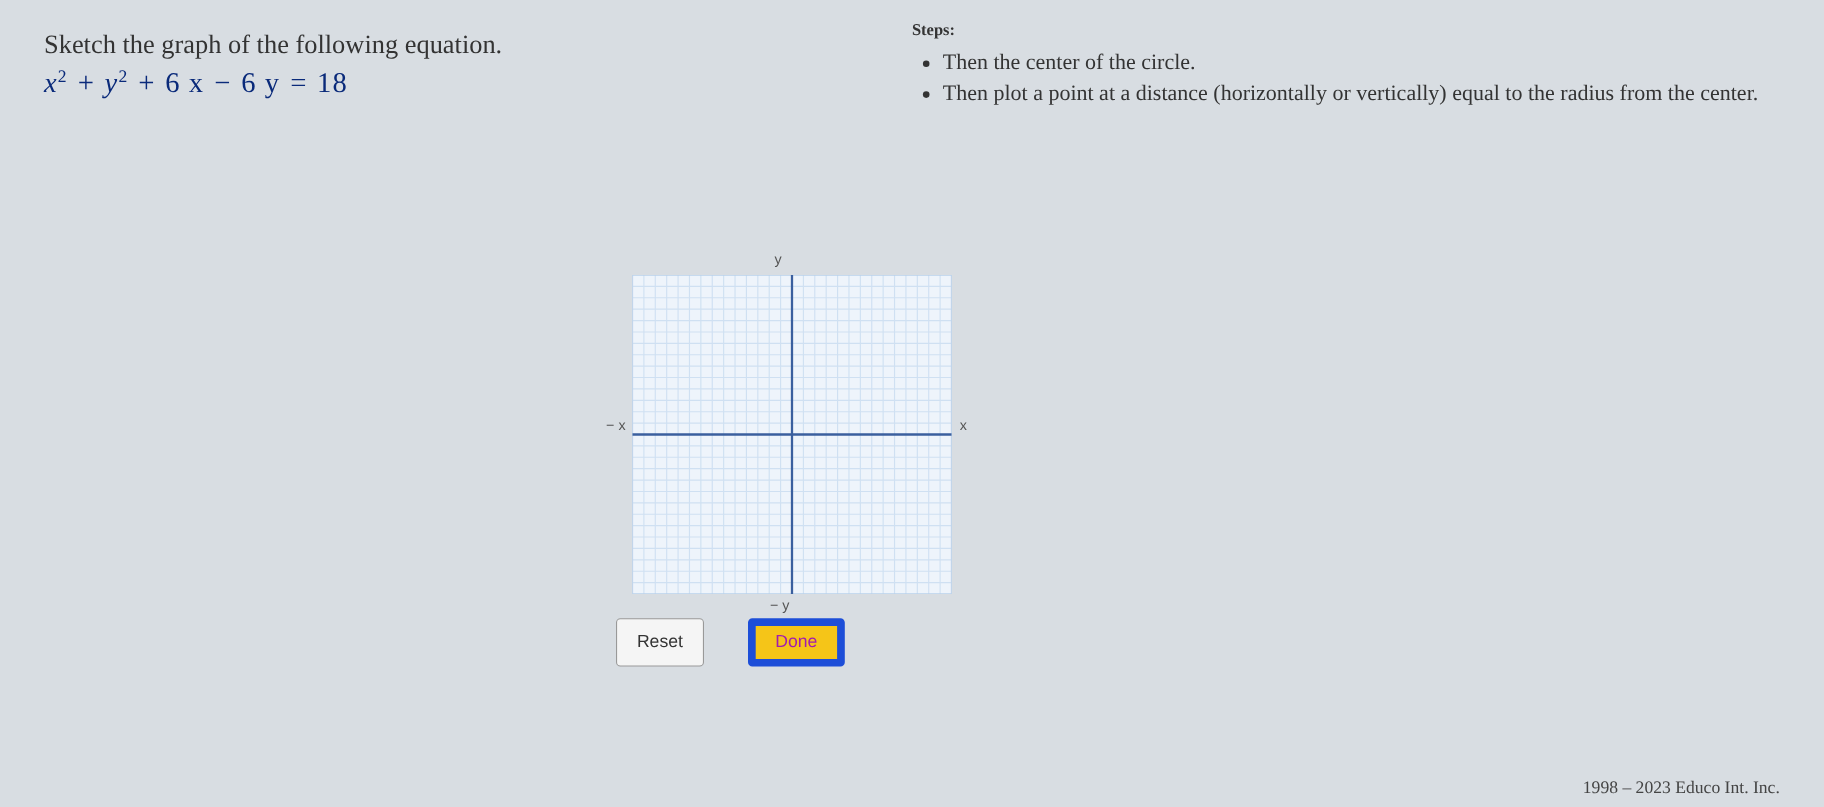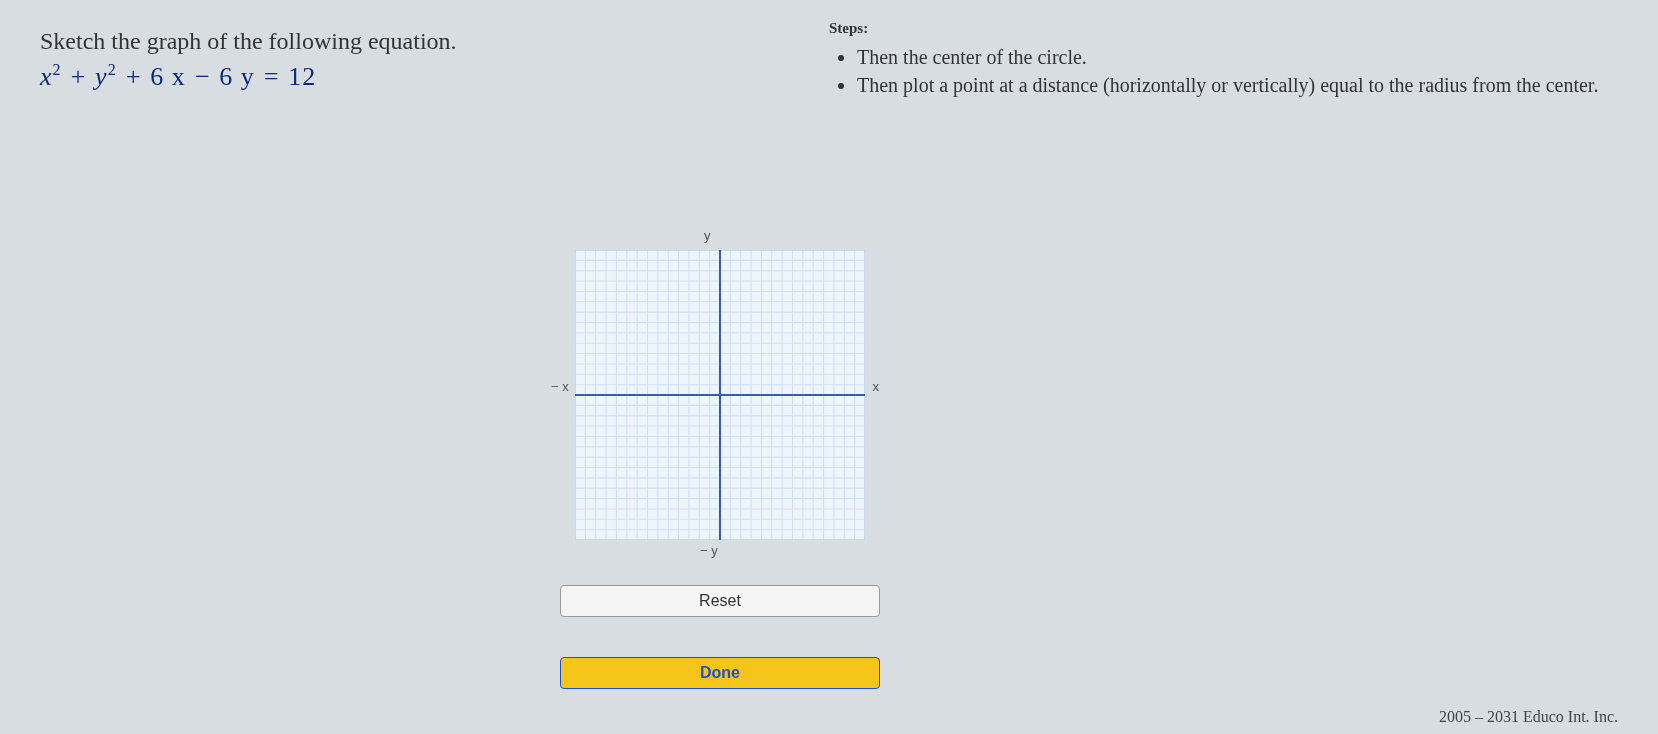--- a/index.html
+++ b/index.html
@@ -81,60 +81,59 @@
       position: absolute;
       font-size: 13px;
       color: #555;
       font-family: Arial, sans-serif;
     }
     .ylabel { top: -22px; left: 50%; transform: translateX(-16px); }
     .xlabel-r { right: -14px; top: 48%; transform: translateY(-10px); }
     .xlabel-l { left: -24px; top: 48%; transform: translateY(-10px); }
     .ylabel-b { bottom: -18px; left: 50%; transform: translateX(-20px); }
     .buttons {
-      margin-top: 45px;
+      margin-top: 22px;
       display: flex;
       justify-content: flex-start;
       gap: 40px;
-      flex-direction: column;
     }
     .btn {
       padding: 6px 18px;
       font-size: 16px;
       font-family: Arial, sans-serif;
       border-radius: 4px;
       cursor: pointer;
     }
     .btn-reset {
       background: #f5f5f5;
       border: 1px solid #999;
       color: #333;
     }
     .btn-done {
       background: #f5c518;
-      border: 1px solid #1d4ed8;
-      font-weight: bold;
-      color: #1d4ed8;
+      border: 7px solid #1d4ed8;
+      font-weight: normal;
+      color: #a21caf;
     }
     .footer {
       position: absolute;
       right: 40px;
       bottom: 8px;
       font-size: 16px;
       color: #444;
     }
   </style>
 </head>
 <body>
 
 <div class="top-row">
   <div class="left-col">
     <div class="prompt">Sketch the graph of the following equation.</div>
     <div class="equation">
-      <span>x</span><span class="sup">2</span><span> + </span><span>y</span><span class="sup">2</span><span> + </span><span class="num">6 x</span><span> − </span><span class="num">6 y</span><span>  =  </span><span class="num">12</span>
+      <span>x</span><span class="sup">2</span><span> + </span><span>y</span><span class="sup">2</span><span> + </span><span class="num">6 x</span><span> − </span><span class="num">6 y</span><span>  =  </span><span class="num">18</span>
     </div>
   </div>
   <div class="right-col">
     <div class="steps-title">Steps:</div>
     <ul class="steps-list">
       <li>Then the center of the circle.</li>
       <li>Then plot a point at a distance (horizontally or vertically) equal to the radius from the center.</li>
     </ul>
   </div>
 </div>
@@ -226,13 +225,13 @@
         <polygon points="-12,140 -2,135 -2,145"></polygon>
       </g>
     </svg>
   </div>
   <div class="buttons">
     <button class="btn btn-reset">Reset</button>
     <button class="btn btn-done">Done</button>
   </div>
 </div>
 
-<div class="footer">2005 – 2031 Educo Int. Inc.</div>
+<div class="footer">1998 – 2023 Educo Int. Inc.</div>
 
 </body></html>

